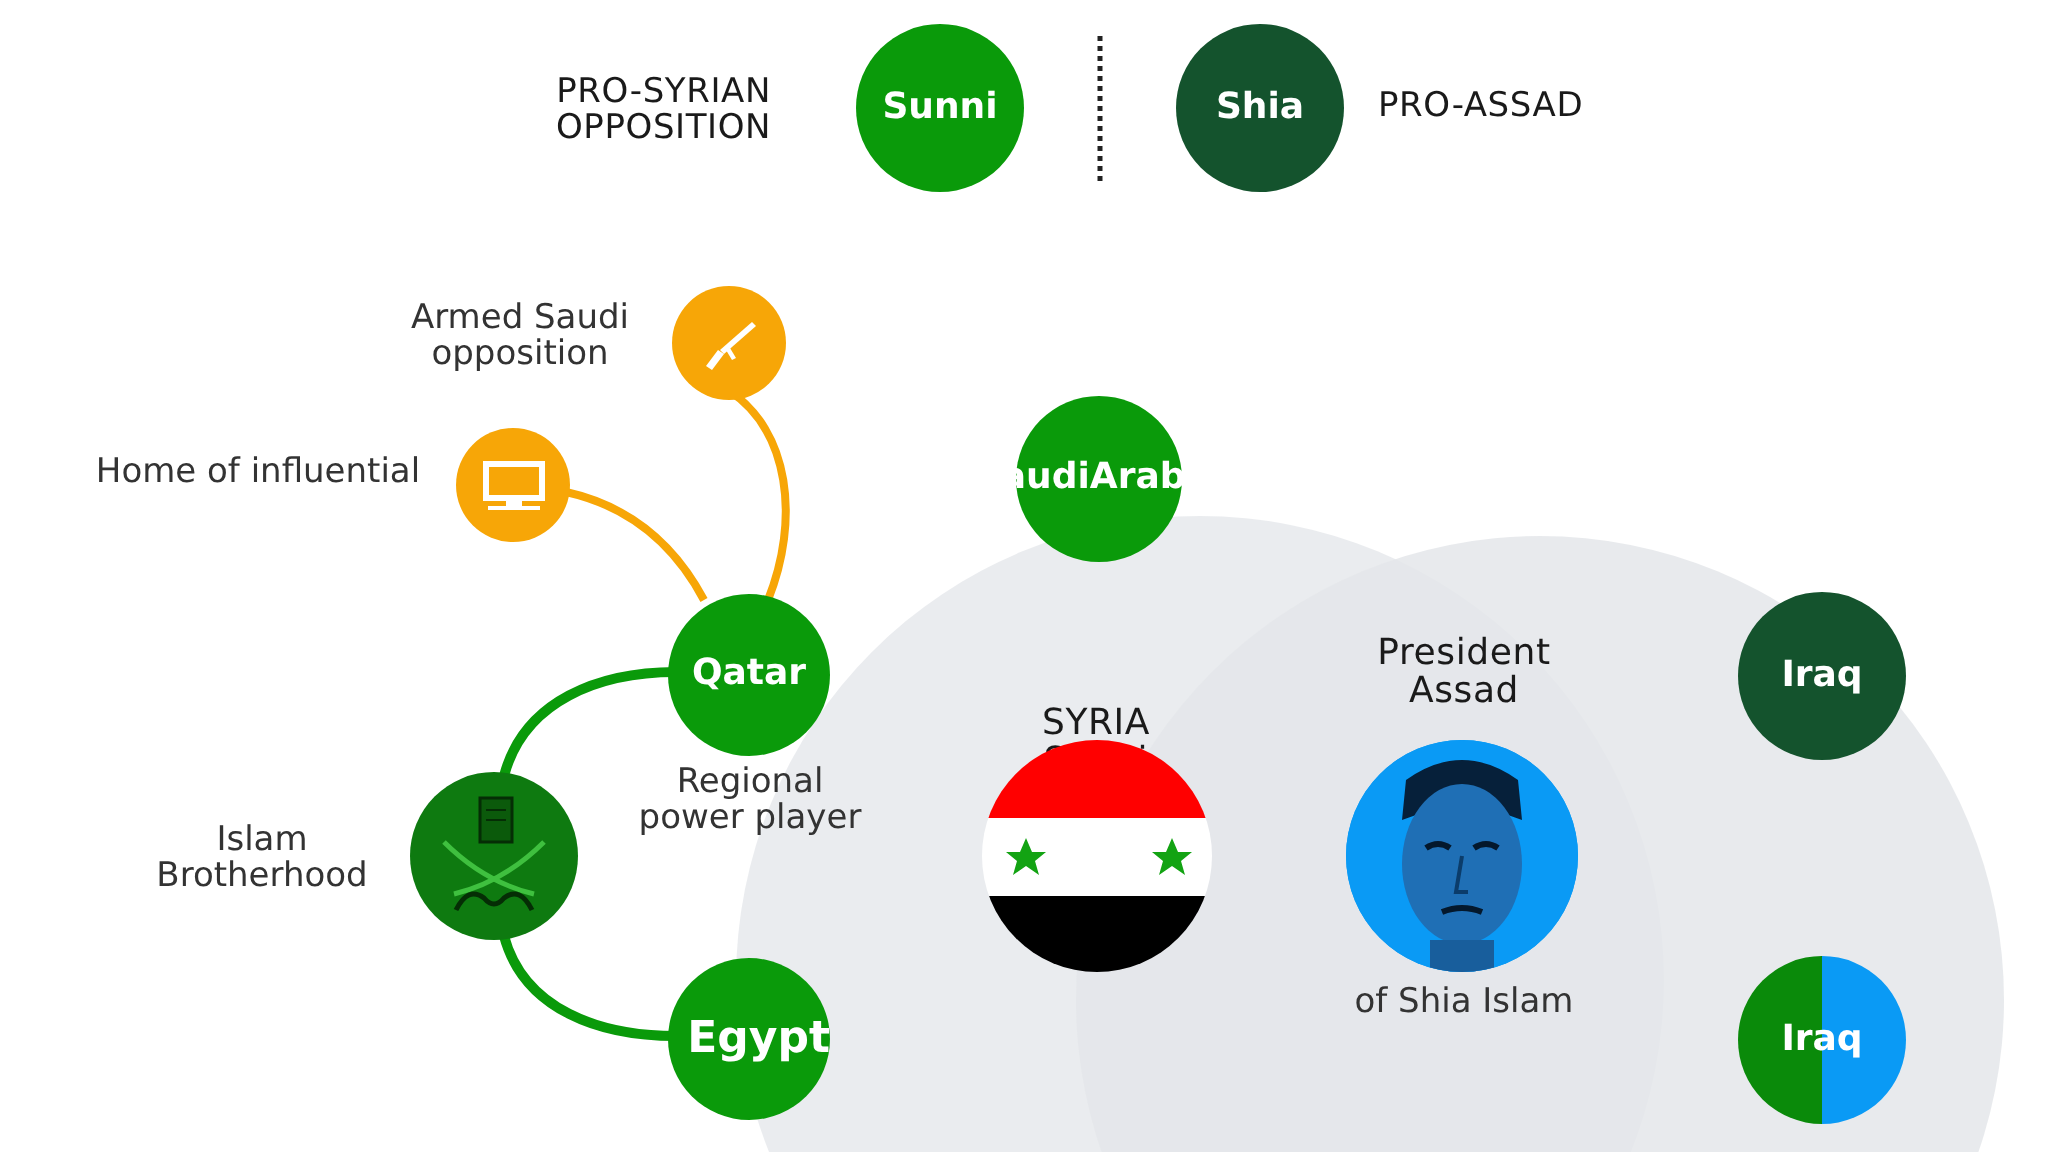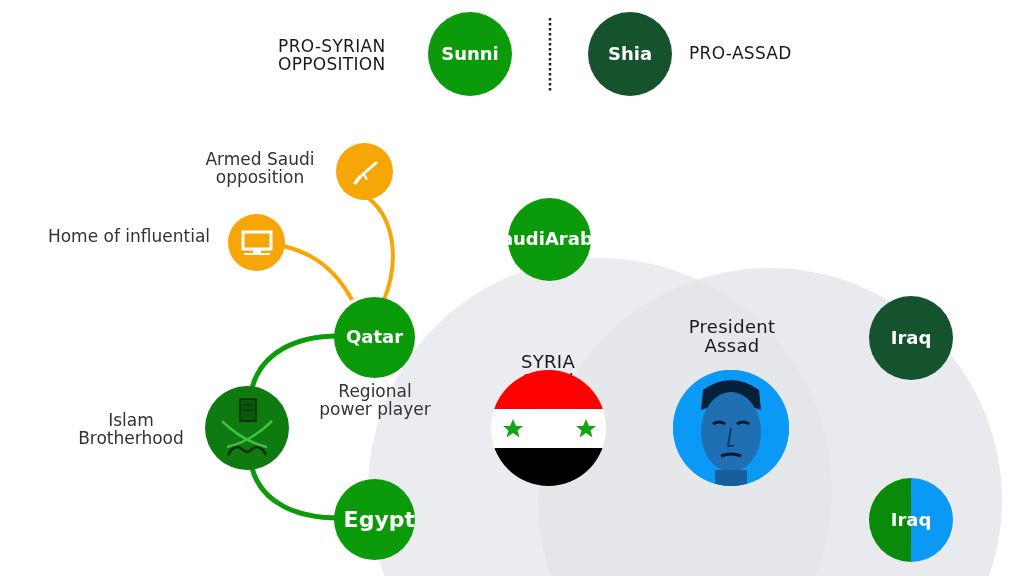--- a/index.html
+++ b/index.html
@@ -124,20 +124,21 @@
     <path d="M30 20 Q 58 0 86 20 L 88 40 Q 58 28 28 40 Z" fill="#06203a"></path>
     <ellipse cx="58" cy="62" rx="30" ry="40" fill="#1f6fb5"></ellipse>
     <path d="M40 54 Q 46 50 52 54" stroke="#04182c" stroke-width="3" fill="none"></path>
     <path d="M64 54 Q 70 50 76 54" stroke="#04182c" stroke-width="3" fill="none"></path>
     <path d="M58 58 L 55 76 L 61 76" stroke="#0b3c6a" stroke-width="2" fill="none"></path>
     <path d="M48 86 Q 58 82 68 86" stroke="#04182c" stroke-width="3" fill="none"></path>
     <rect x="42" y="100" width="32" height="16" fill="#185e9c"></rect>
   </svg>
 </div>
 <div class="lbl lbl-light" style="left:664px; top:493px; width:136px;">
+  <div>of Shia Islam</div>
 </div>
 
 <div class="node blue" style="left:869px; top:296px; width:84px; height:84px; font-size:18px;">
   <span>Iraq</span>
 </div>
 
 <div class="node" style="left:869px; top:478px; width:84px; height:84px; font-size:18px; background:linear-gradient(90deg, #0a8a0a 0 50%, #0a9af5 50% 100%);">
   <span>Iraq</span>
 </div>
 

